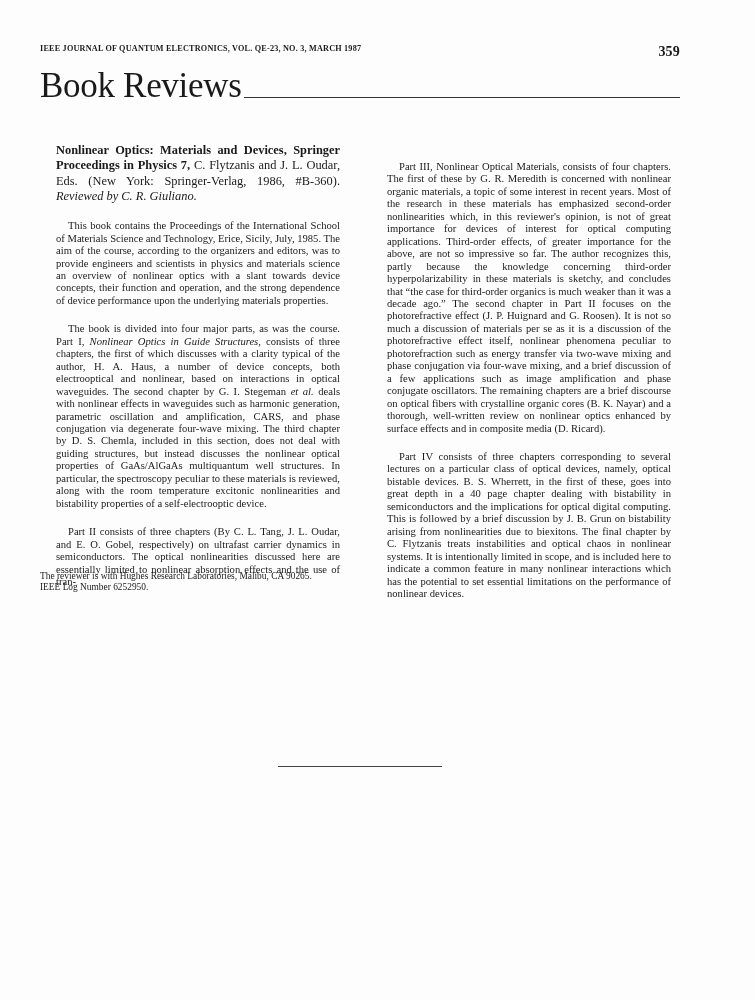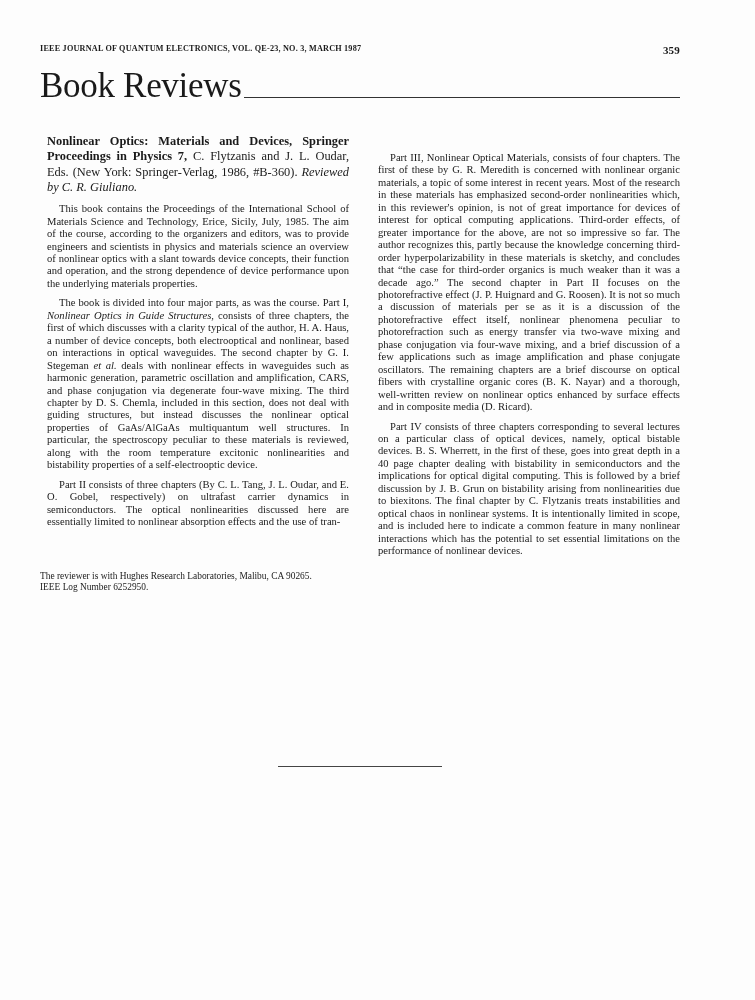--- a/index.html
+++ b/index.html
@@ -4,33 +4,33 @@
 <style>
   html, body { margin: 0; padding: 0; }
   body {
     width: 755px; height: 1000px; background: #fdfdfd; position: relative;
     font-family: "Liberation Serif", "DejaVu Serif", serif; color: #1a1a1a; overflow: hidden;
   }
   .running-head {
     position: absolute; left: 40px; top: 44px; width: 640px;
     font-size: 8.2px; letter-spacing: 0.2px; display: flex; justify-content: space-between; font-weight: bold;
   }
-  .page-num { font-size: 11px; }
+  .page-num { font-size: 14px; }
   .section-title {
     position: absolute; left: 40px; top: 70px; width: 640px; display: flex; align-items: flex-end;
   }
   .section-title .t { font-size: 35px; line-height: 32px; letter-spacing: -0.3px; white-space: nowrap; }
   .section-title .rule { flex: 1; border-bottom: 1.3px solid #333; margin-left: 2px; margin-bottom: 4px; }
   .col {
     position: absolute; top: 127px; width: 316px;
     font-size: 10.6px; line-height: 12.45px; text-align: justify; hyphens: none;
   }
   .col.left { left: 40px; }
   .col.right { left: 371px; top: 145px; }
-  .col p { margin: 7px; text-indent: 12px; }
+  .col p { margin: 16px; text-indent: 12px; }
   .col p.noind { text-indent: 0; }
   .headline {
     font-size: 12.4px; line-height: 15.3px; text-align: justify; margin-bottom: 8px !important; text-indent: 0 !important;
   }
   .headline b { font-weight: bold; }
   .headline i { font-style: italic; }
   .footnote {
     position: absolute; left: 40px; top: 571px; width: 320px;
     font-size: 9.4px; line-height: 11.2px;
   }

